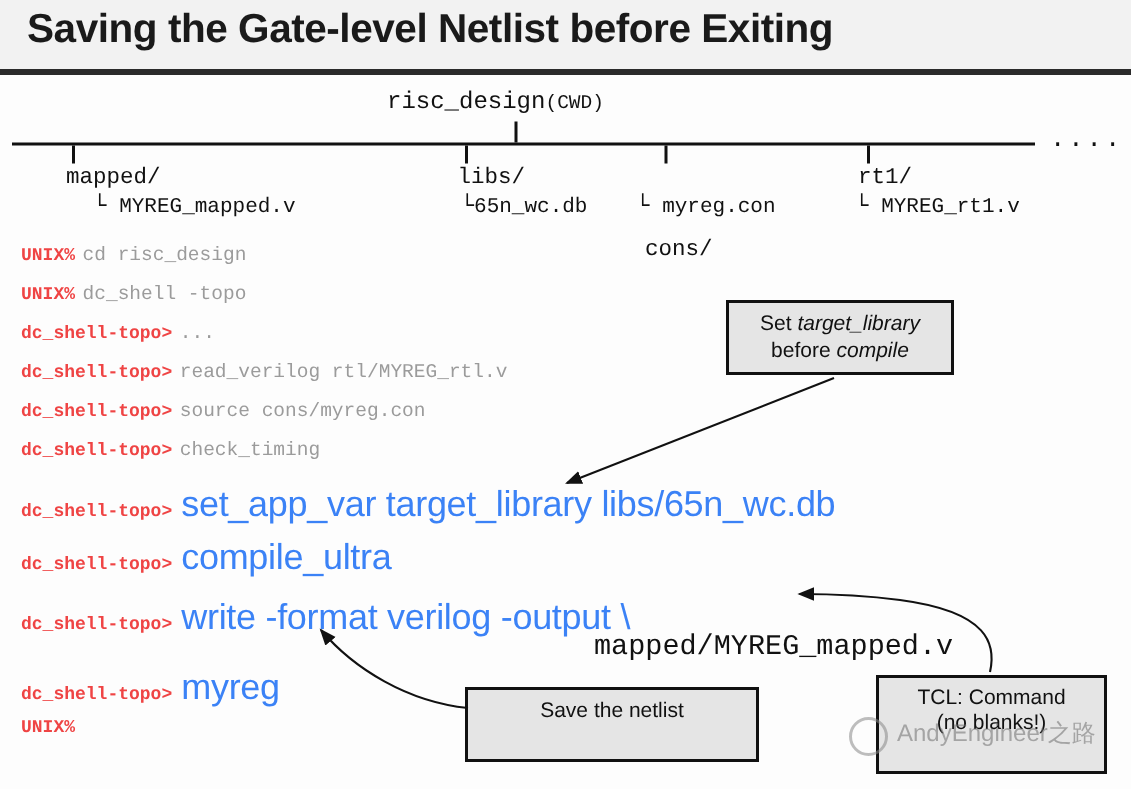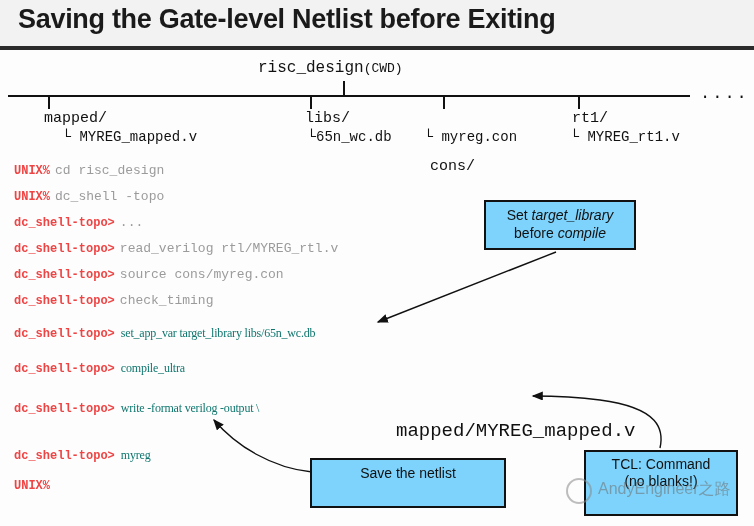--- a/index.html
+++ b/index.html
@@ -55,33 +55,33 @@
   .tline{position:absolute;left:14px;white-space:nowrap;}
   .prompt{
     font-family:"Liberation Mono","DejaVu Sans Mono",monospace;
     font-weight:bold;font-size:12px;color:#ef4444;
   }
   .cmd-dim{
     font-family:"Liberation Mono","DejaVu Sans Mono",monospace;
     font-size:13px;color:#9b9b9b;padding-left:5px;
   }
   .cmd-big{
-    font-family:Liberation Serif, serif;
-    font-size:12px;color:#0f766e;padding-left:6px;letter-spacing:-0.2px;
+    font-family:Liberation Sans, sans-serif;
+    font-size:24px;color:#3b82f6;padding-left:6px;letter-spacing:-0.2px;
   }
   .cont-line{
     position:absolute;
     font-family:"Liberation Mono","DejaVu Sans Mono",monospace;
     font-size:19px;color:#111;white-space:nowrap;
   }
 
   
   .callout{
     position:absolute;
-    background:#7dd3fc;
+    background:#e5e5e5;
     border:2px solid #111;
     font-family:"Liberation Sans", sans-serif;
     font-size:14px;color:#111;
     text-align:center;
     line-height:18px;
     padding:4px 6px;
     box-sizing:border-box;
   }
   .callout i{font-style:italic;}
 

